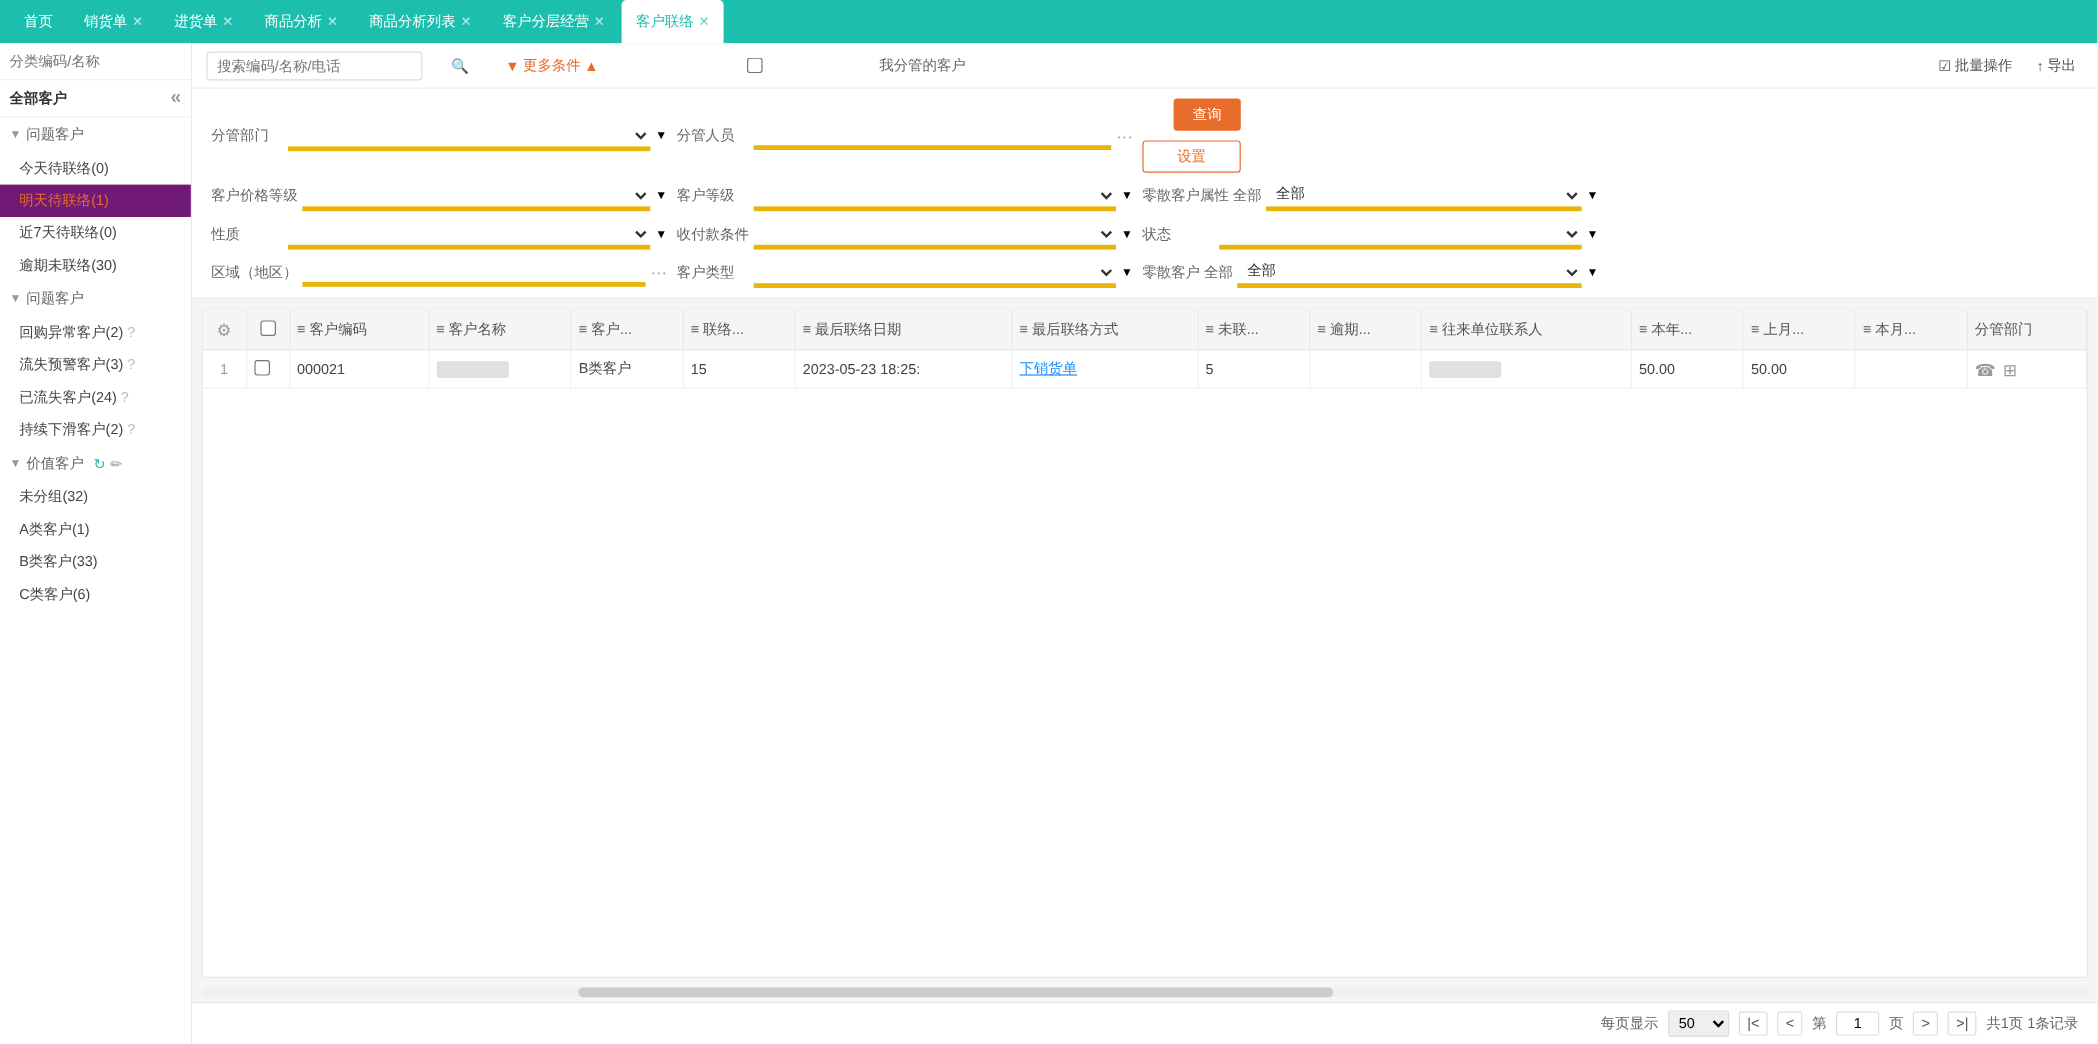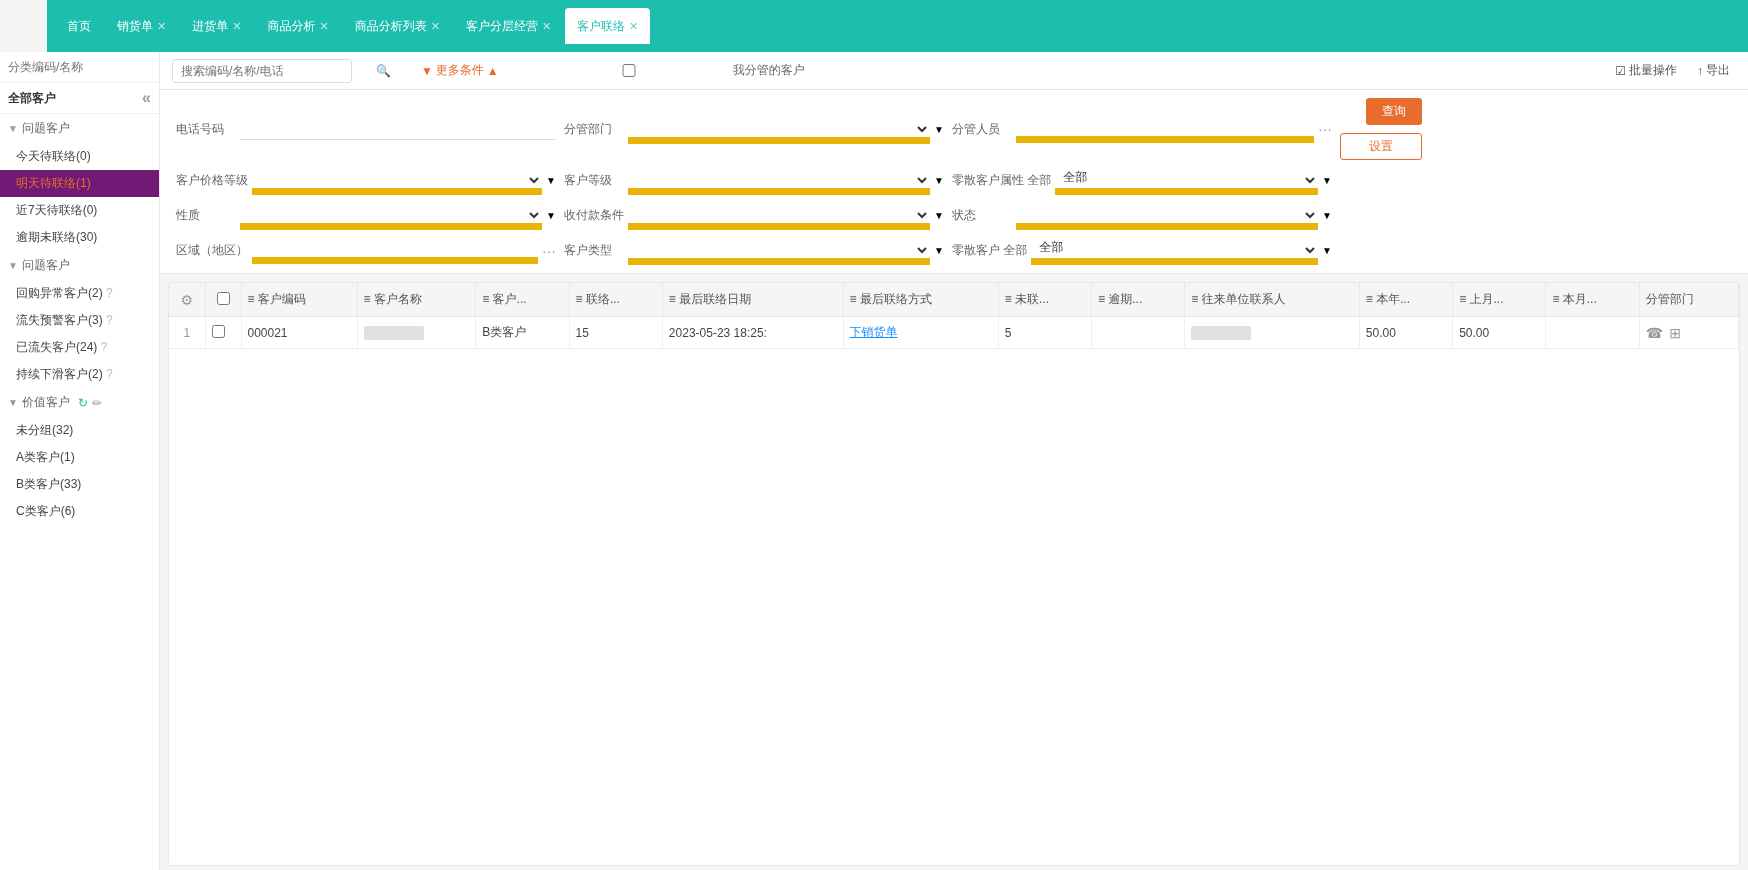--- a/index.html
+++ b/index.html
@@ -3,24 +3,23 @@
   <meta charset="utf-8">
   <style>
     * { box-sizing: border-box; margin: 0; padding: 0; font-family: "Microsoft YaHei", "PingFang SC", sans-serif; font-size: 12px; }
     body { background: #f5f5f5; overflow: hidden; }
 
     
     .top-nav {
       display: flex;
       align-items: center;
       background: #1cbfad;
-      height: 52px;
+      height: 36px;
       padding: 0 8px;
       gap: 2px;
-      margin-left: 47px;
     }
     .nav-item {
       color: #fff;
       padding: 0 12px;
       height: 36px;
       display: flex;
       align-items: center;
       cursor: pointer;
       white-space: nowrap;
       font-size: 13px;
@@ -163,21 +162,21 @@
     }
     .filter-label {
       color: #666;
       white-space: nowrap;
       font-size: 12px;
       min-width: 60px;
     }
     .filter-select {
       flex: 1;
       border: none;
-      border-bottom: 7px solid #eab308;
+      border-bottom: 4px solid #eab308;
       padding: 3px 4px;
       outline: none;
       font-size: 12px;
       background: transparent;
       color: #333;
     }
     .filter-dots {
       color: #999;
       font-size: 14px;
       cursor: pointer;
@@ -412,24 +411,20 @@
         <div class="action-btn">
           <span>↑</span>
           <span>导出</span>
         </div>
       </div>
     </div>
 
     <div class="adv-filter">
 
       <div class="adv-filter-row">
-        <div class="filter-field" style="flex:2; max-width:380px;">
-          <span class="filter-label">电话号码</span>
-          <input class="filter-select" style="border-bottom: 1px solid rgb(221, 221, 221);" type="text">
-        </div>
         <div class="filter-field" style="flex:2; max-width:380px;">
           <span class="filter-label">分管部门</span>
           <select class="filter-select">
             <option value=""></option>
           </select>
           <span class="chevron">▼</span>
         </div>
         <div class="filter-field" style="flex:2; max-width:380px;">
           <span class="filter-label">分管人员</span>
           <input class="filter-select" type="text" style="">
@@ -589,14 +584,29 @@
     </td>
   </tr>
           </tbody>
       </table>
     </div>
 
     <div class="table-scrollbar">
       <div class="table-scrollbar-thumb"></div>
     </div>
 
+    <div class="footer">
+      <span>每页显示</span>
+      <select class="page-select">
+        <option>50</option>
+        <option>100</option>
+      </select>
+      <button class="page-btn">|&lt;</button>
+      <button class="page-btn">&lt;</button>
+      <span>第</span>
+      <input class="page-input" type="text" value="1" style="">
+      <span>页</span>
+      <button class="page-btn">&gt;</button>
+      <button class="page-btn">&gt;|</button>
+      <span>共1页 1条记录</span>
+    </div>
   </div>
 </div>
 
 </body></html>

